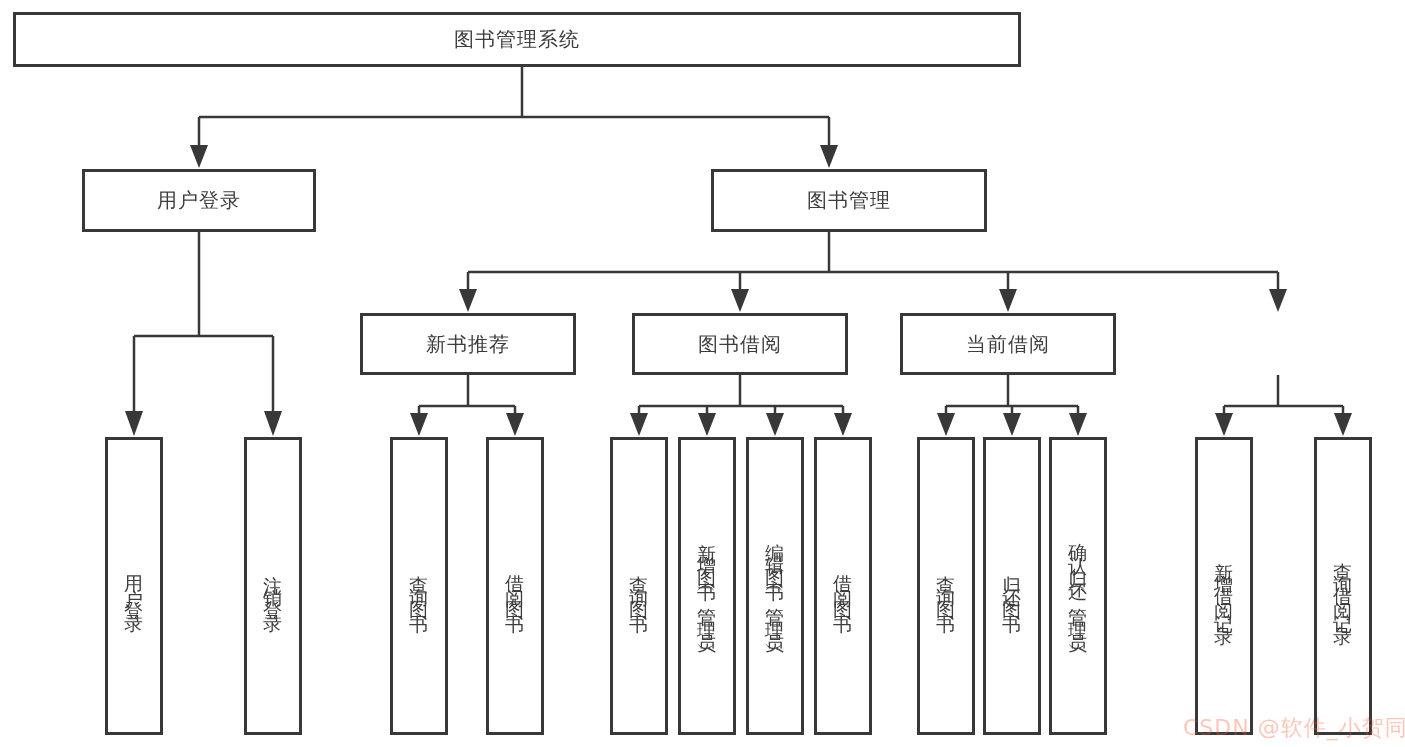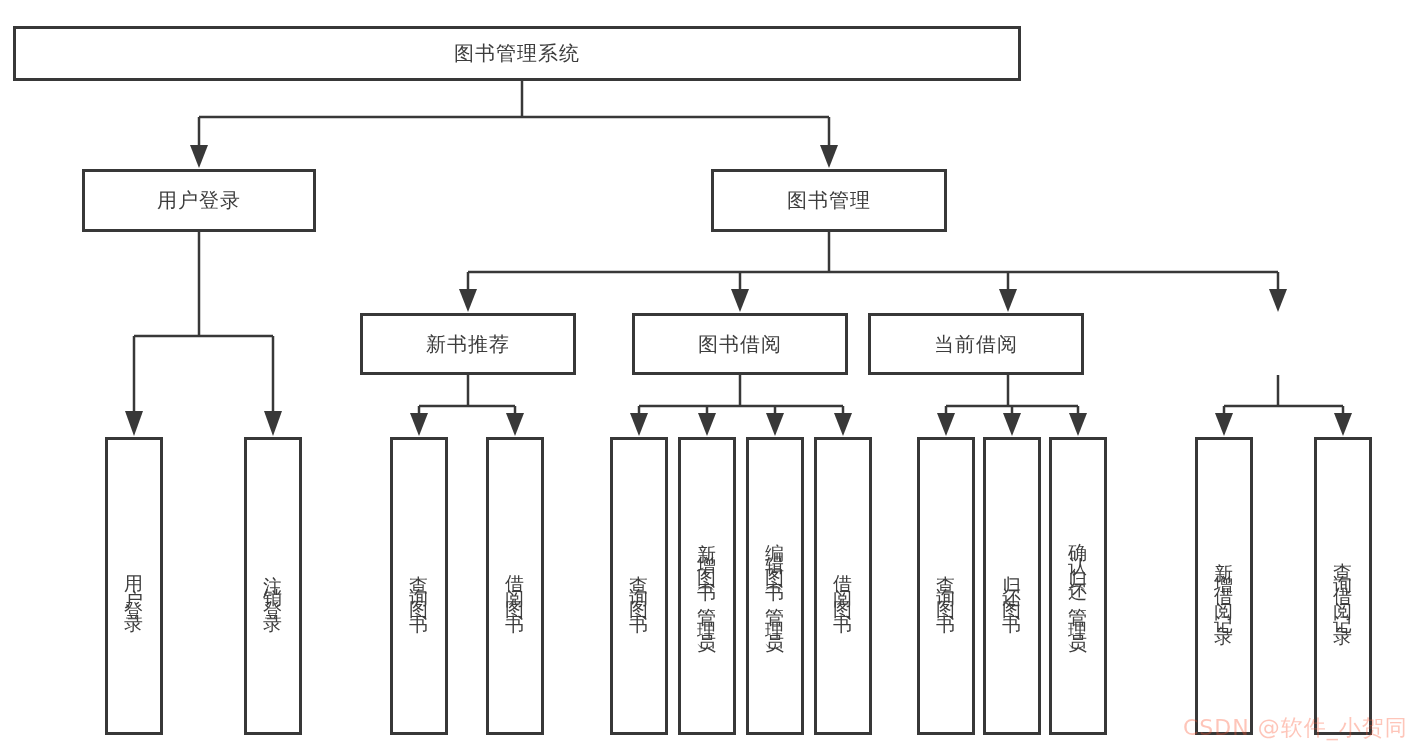--- a/index.html
+++ b/index.html
@@ -104,28 +104,28 @@
       <polygon points="766,413 784,413 775,436"></polygon>
       <polygon points="834,413 852,413 843,436"></polygon>
       <polygon points="937,413 955,413 946,436"></polygon>
       <polygon points="1003,413 1021,413 1012,436"></polygon>
       <polygon points="1069,413 1087,413 1078,436"></polygon>
       <polygon points="1215,413 1233,413 1224,436"></polygon>
       <polygon points="1334,413 1352,413 1343,436"></polygon>
     </g>
   </svg>
 
-  <div class="node" style="left:13px;top:12px;width:1008px;height:55px;margin-top:14px;">图书管理系统</div>
+  <div class="node" style="left:13px;top:12px;width:1008px;height:55px;">图书管理系统</div>
 
   <div class="node" style="left:82px;top:169px;width:234px;height:63px;">用户登录</div>
-  <div class="node" style="left:711px;top:169px;width:236px;height:63px;">图书管理</div>
+  <div class="node" style="left:711px;top:169px;width:276px;height:63px;">图书管理</div>
 
   <div class="node" style="left:360px;top:313px;width:216px;height:62px;">新书推荐</div>
   <div class="node" style="left:632px;top:313px;width:216px;height:62px;">图书借阅</div>
-  <div class="node" style="left:868px;top:313px;width:216px;height:62px;">当前借阅</div>
+  <div class="node" style="left:900px;top:313px;width:216px;height:62px;">当前借阅</div>
 
   <div class="node leaf" style="left:105px;">
     <span>用户登录</span>
   </div>
   <div class="node leaf" style="left:244px;">
     <span>注销登录</span>
   </div>
 
   <div class="node leaf" style="left:390px;">
     <span>查询图书</span>

